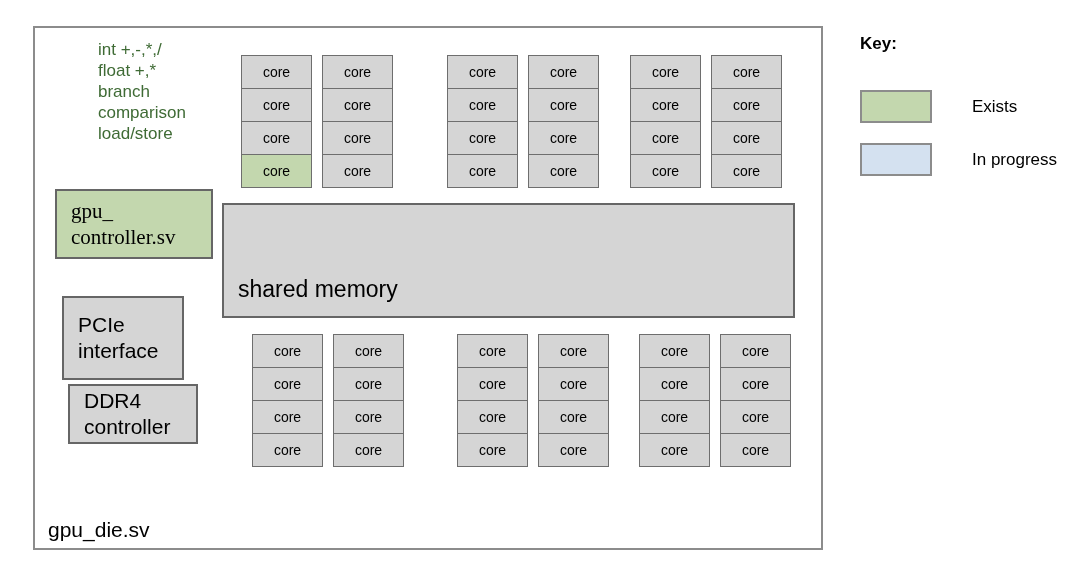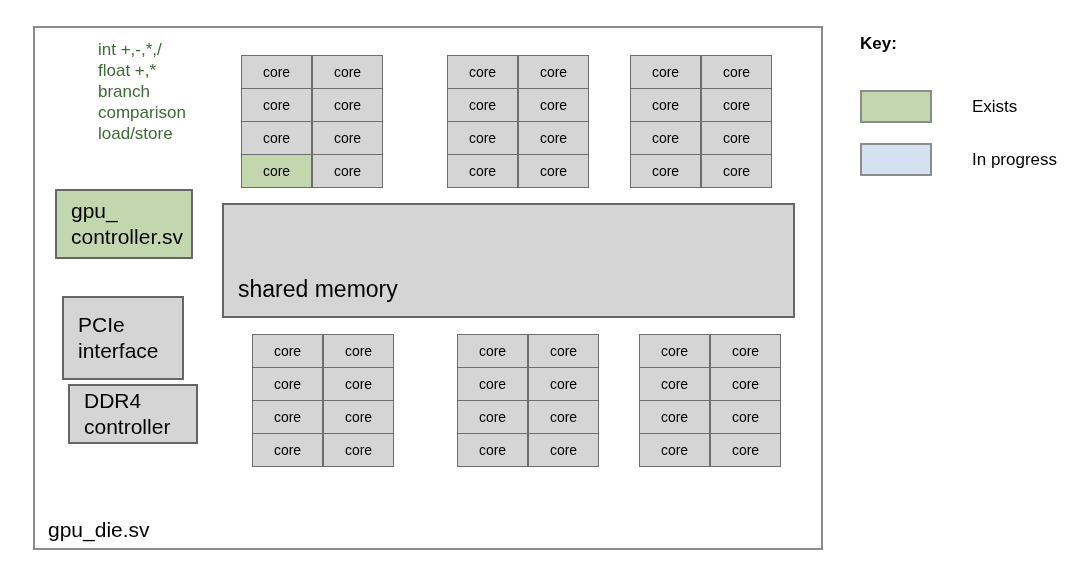--- a/index.html
+++ b/index.html
@@ -63,22 +63,23 @@
     left: 14px;
     top: 50%;
     transform: translateY(-50%);
     white-space: pre-line;
   }
 
   
   .blk-gpu-controller {
     left: 55px;
     top: 189px;
-    width: 138px;
+    width: 158px;
     height: 70px;
+    font-family: Liberation Serif, serif;
   }
   .blk-pcie {
     left: 62px;
     top: 296px;
     width: 122px;
     height: 84px;
   }
   .blk-ddr4 {
     left: 62px;
     top: 384px;
@@ -111,21 +112,21 @@
     line-height: 21px;
     color: #3f6b35;
     white-space: nowrap;
   }
   .isa-list div { white-space: nowrap; }
 
   
   .core-group {
     position: absolute;
     display: flex;
-    gap: 0;
+    gap: 10px;
   }
   .core-col {
     display: flex;
     flex-direction: column;
   }
   .core {
     box-sizing: border-box;
     width: 71px;
     height: 34px;
     border: 1px solid #6e6e6e;

